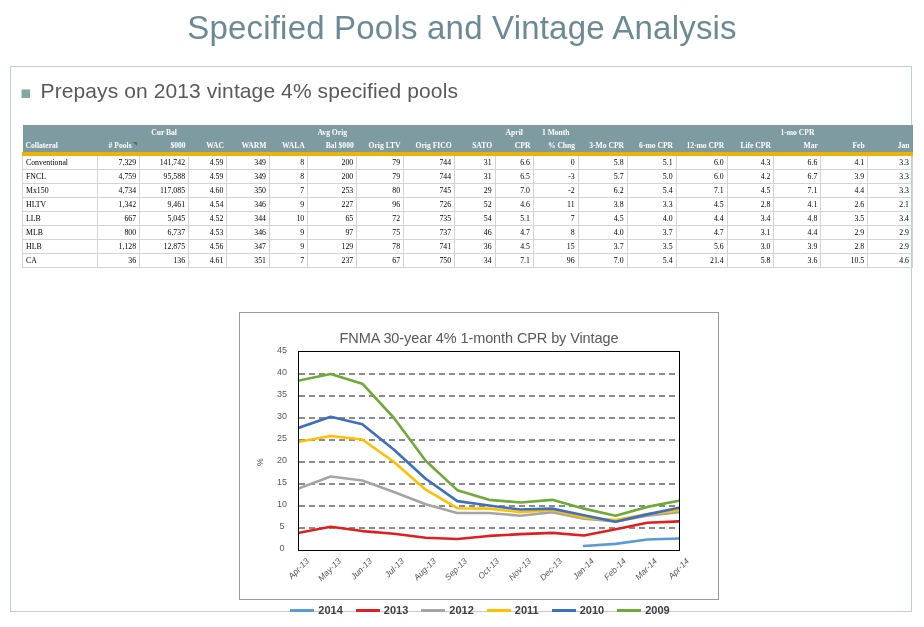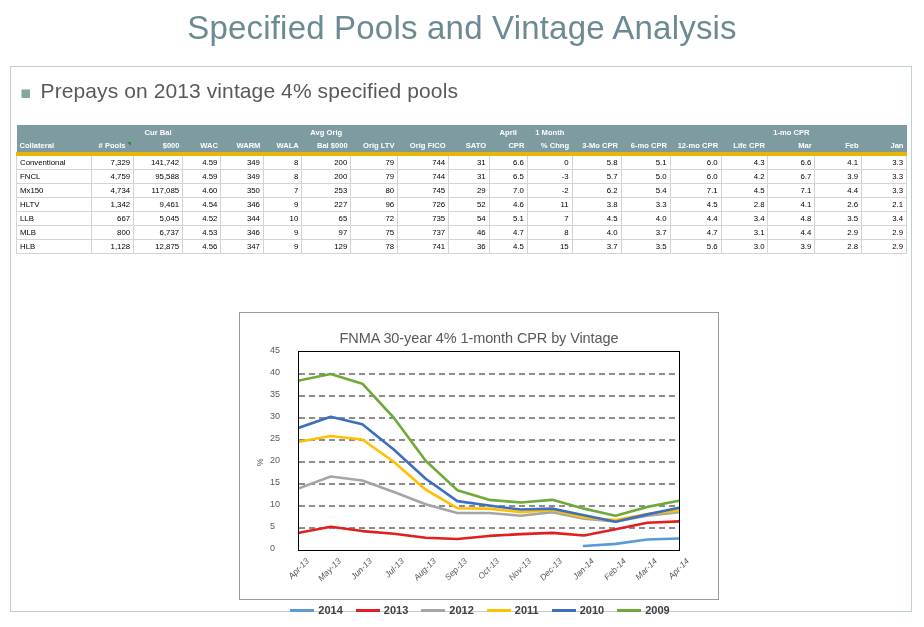--- a/index.html
+++ b/index.html
@@ -64,22 +64,23 @@
     position: absolute;
     left: 5px;
     top: 58px;
     width: 891px;
   }
   table#data-table {
     border-collapse: collapse;
     width: 891px;
     table-layout: fixed;
     font-size: 7.6px;
-    font-family: Liberation Sans, sans-serif;
+    font-family: Liberation Serif, serif;
     color: #000;
+    margin-left: 6px;
   }
   table#data-table thead th {
     background: #7E9BA2;
     color: #ffffff;
     font-weight: bold;
     font-size: 7.6px;
     padding: 0 3px;
     height: 11px;
     vertical-align: bottom;
     border: none;
@@ -160,21 +161,21 @@
     top: 120px;
     font-size: 8.5px;
     color: #595959;
     transform: rotate(-90deg);
     transform-origin: left top;
   }
   .ytick {
     position: absolute;
     right: 0;
     width: 24px;
-    text-align: left;
+    text-align: center;
     font-size: 9px;
     color: #595959;
     font-family: "Liberation Sans", sans-serif;
   }
   #ytick-col {
     position: absolute;
     left: 28px;
     top: 0;
     width: 26px;
     height: 200px;
@@ -443,20 +444,41 @@
             <td>36</td>
             <td>4.5</td>
             <td>15</td>
             <td>3.7</td>
             <td>3.5</td>
             <td>5.6</td>
             <td>3.0</td>
             <td>3.9</td>
             <td>2.8</td>
             <td>2.9</td>
+          </tr>
+          <tr>
+            <td class="c0">CA</td>
+            <td>36</td>
+            <td>136</td>
+            <td>4.61</td>
+            <td>351</td>
+            <td>7</td>
+            <td>237</td>
+            <td>67</td>
+            <td>750</td>
+            <td>34</td>
+            <td>7.1</td>
+            <td>96</td>
+            <td>7.0</td>
+            <td>5.4</td>
+            <td>21.4</td>
+            <td>5.8</td>
+            <td>3.6</td>
+            <td>10.5</td>
+            <td>4.6</td>
           </tr>
         </tbody>
     </table>
   </div>
 
   <div id="chart-panel">
     <div id="chart-title">FNMA 30-year 4% 1-month CPR by Vintage</div>
     <div id="chart-body">
       <div id="ylabel">%</div>
       <div id="ytick-col">

